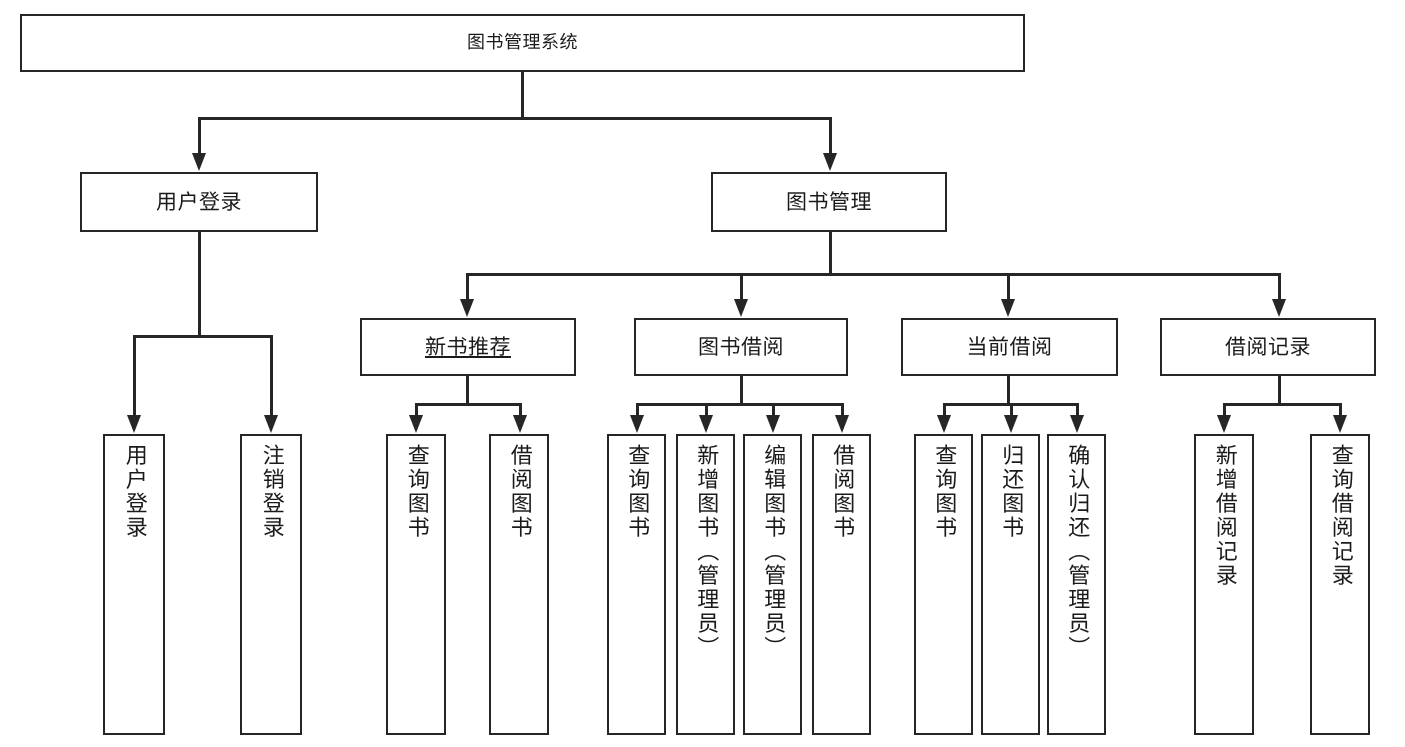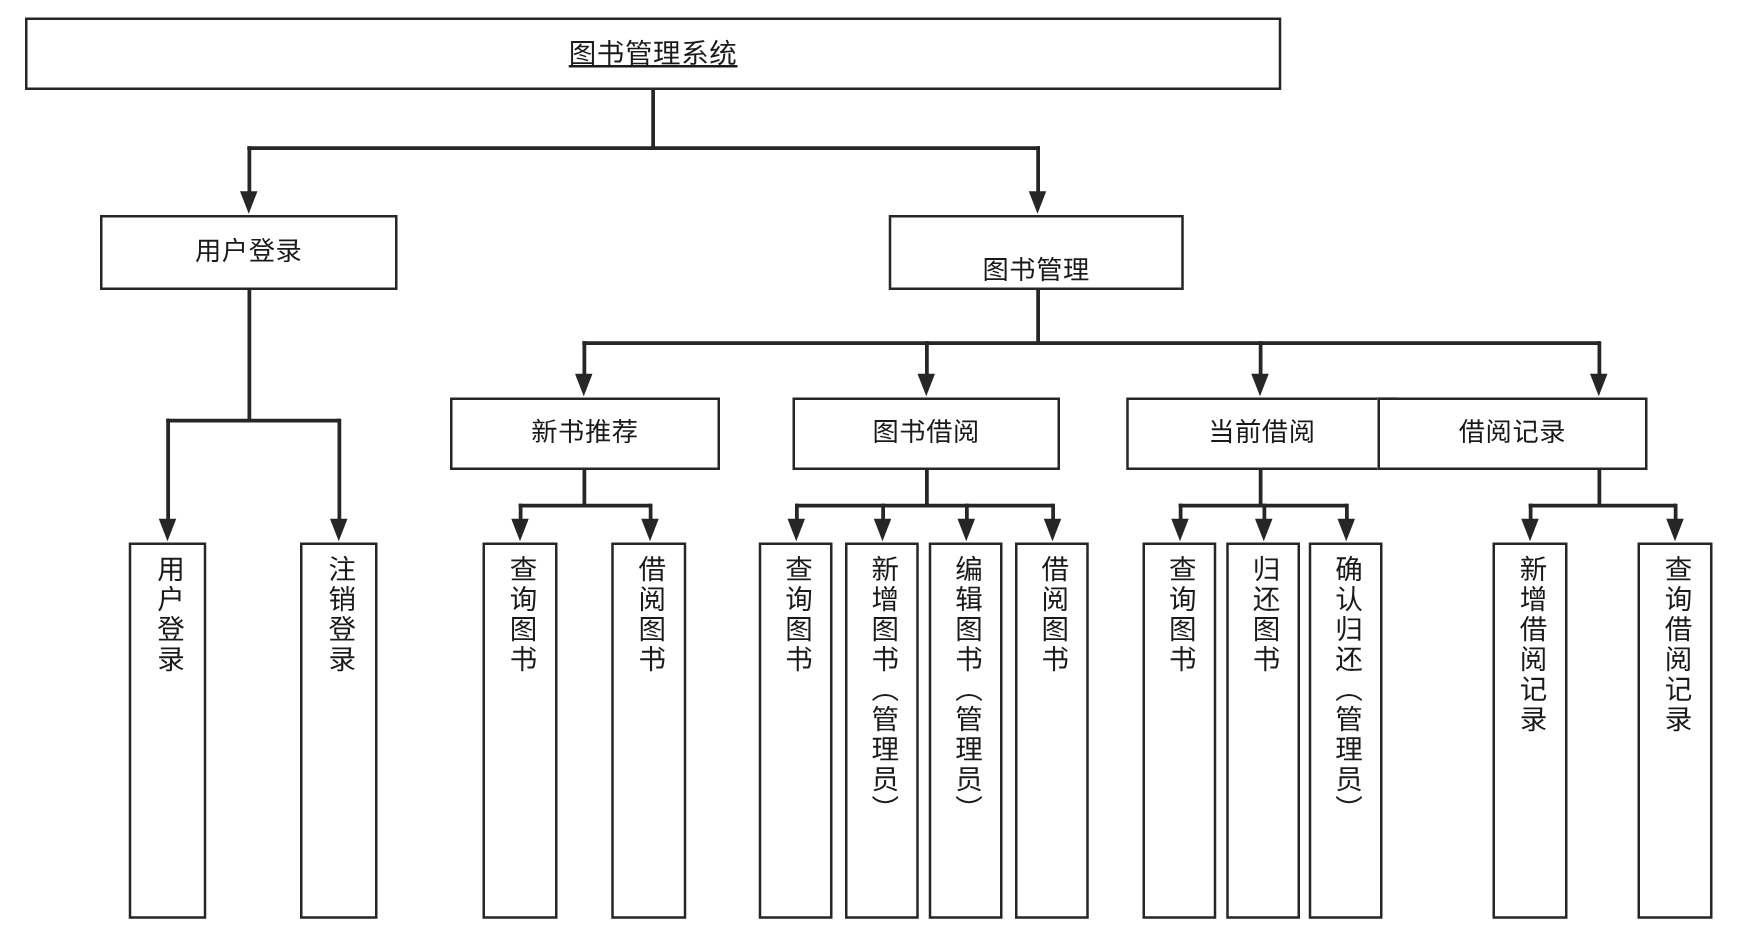--- a/index.html
+++ b/index.html
@@ -28,21 +28,21 @@
     align-items: center;
     justify-content: center;
     color: #1a1a1a;
   }
   .node .lbl {
     font-size: 21px;
     line-height: 1.18;
     letter-spacing: 0.5px;
     white-space: nowrap;
   }
-  .node.root .lbl { font-size: 22px; text-decoration: underline; }
+  .node.root .lbl { font-size: 18px; }
   .node.leaf {
     align-items: flex-start;
     justify-content: center;
     padding-top: 8px;
   }
   .node.leaf .lbl {
     writing-mode: vertical-rl;
     text-orientation: upright;
     font-size: 22px;
     line-height: 1.16;
@@ -94,21 +94,21 @@
   <div class="conn v" style="left:198px; top:117px; width:2.5px; height:38px;"></div>
   <div class="arrow" style="left:192px; top:153px;"></div>
 
   <div class="conn v" style="left:829px; top:117px; width:2.5px; height:38px;"></div>
   <div class="arrow" style="left:823px; top:153px;"></div>
 
   <div class="node" style="left:80px; top:172px; width:238px; height:60px;">
     <span class="lbl">用户登录</span>
   </div>
 
-  <div class="node" style="left:711px; top:172px; width:236px; height:60px;align-items:flex-end;">
+  <div class="node" style="left:711px; top:172px; width:236px; height:60px;">
     <span class="lbl">图书管理</span>
   </div>
 
   <div class="conn v" style="left:198px; top:232px; width:2.5px; height:104px;"></div>
   <div class="conn h" style="left:133px; top:335px; width:139px; height:2.5px;"></div>
   <div class="conn v" style="left:133px; top:335px; width:2.5px; height:82px;"></div>
   <div class="arrow" style="left:127px; top:415px;"></div>
   <div class="conn v" style="left:270px; top:335px; width:2.5px; height:82px;"></div>
   <div class="arrow" style="left:264px; top:415px;"></div>
 
@@ -116,30 +116,30 @@
   <div class="conn h" style="left:466px; top:273px; width:814px; height:2.5px;"></div>
   <div class="conn v" style="left:466px; top:273px; width:2.5px; height:28px;"></div>
   <div class="arrow" style="left:460px; top:299px;"></div>
   <div class="conn v" style="left:740px; top:273px; width:2.5px; height:28px;"></div>
   <div class="arrow" style="left:734px; top:299px;"></div>
   <div class="conn v" style="left:1007px; top:273px; width:2.5px; height:28px;"></div>
   <div class="arrow" style="left:1001px; top:299px;"></div>
   <div class="conn v" style="left:1278px; top:273px; width:2.5px; height:28px;"></div>
   <div class="arrow" style="left:1272px; top:299px;"></div>
 
-  <div class="node" style="left:360px; top:318px; width:216px; height:58px;">
+  <div class="node" style="left:360px; top:318px; width:216px; height:58px;text-decoration:underline;">
     <span class="lbl">新书推荐</span>
   </div>
   <div class="node" style="left:901px; top:318px; width:217px; height:58px;">
     <span class="lbl">当前借阅</span>
   </div>
   <div class="node" style="left:634px; top:318px; width:214px; height:58px;">
     <span class="lbl">图书借阅</span>
   </div>
-  <div class="node" style="left:1102px; top:318px; width:216px; height:58px;">
+  <div class="node" style="left:1160px; top:318px; width:216px; height:58px;">
     <span class="lbl">借阅记录</span>
   </div>
 
   <div class="conn v" style="left:466px; top:376px; width:2.5px; height:28px;"></div>
   <div class="conn h" style="left:415px; top:403px; width:106px; height:2.5px;"></div>
   <div class="conn v" style="left:415px; top:403px; width:2.5px; height:14px;"></div>
   <div class="arrow" style="left:409px; top:415px;"></div>
   <div class="conn v" style="left:519px; top:403px; width:2.5px; height:14px;"></div>
   <div class="arrow" style="left:513px; top:415px;"></div>
 

